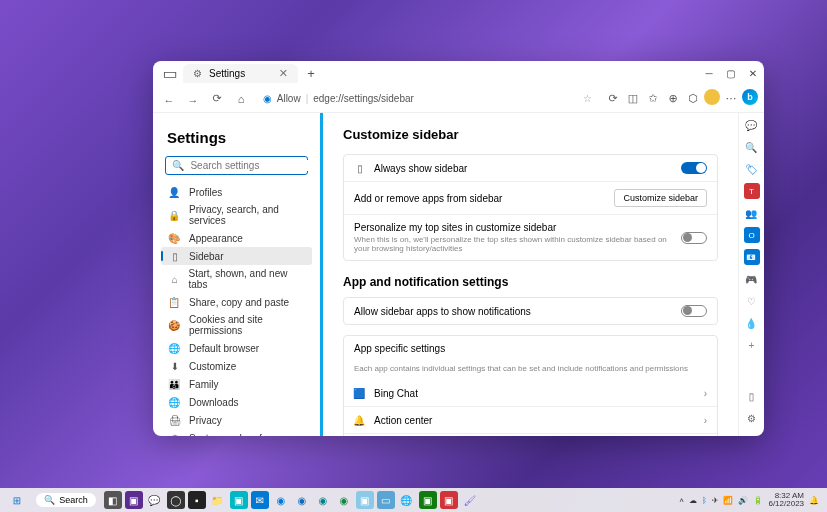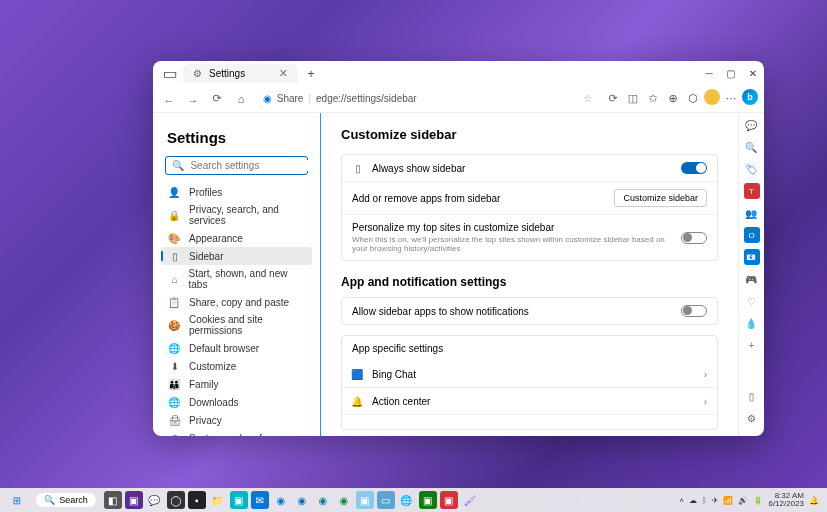--- a/index.html
+++ b/index.html
@@ -25,21 +25,21 @@
 .content-area { flex: 1; display: flex; overflow: hidden; }
 .settings-nav { width: 167px; padding: 12px 8px; overflow-y: auto; }
 .settings-title { font-size: 15px; font-weight: 600; padding: 4px 6px 10px; }
 .search-box { display: flex; align-items: center; border: 1px solid #0067c0; border-radius: 3px; padding: 3px 6px; margin: 0 4px 8px; gap: 6px; }
 .search-box input { border: none; outline: none; font-size: 10px; flex: 1; }
 .nav-item { display: flex; align-items: center; gap: 8px; padding: 3px 8px; font-size: 10px; color: #333; border-radius: 3px; cursor: pointer; }
 .nav-item.active { background: #eaeaea; position: relative; }
 .nav-item.active::before { content: ""; position: absolute; left: 0; top: 4px; bottom: 4px; width: 2px; background: #0067c0; border-radius: 2px; }
 .nav-ic { width: 12px; height: 12px; display: flex; align-items: center; justify-content: center; color: #555; font-size: 10px; }
 
-.main-pane { flex: 1; border-left: 1px solid #0ea5e9; padding: 14px 20px; overflow-y: auto; }
+.main-pane { flex: 1; border-left: 3px solid #0ea5e9; padding: 14px 20px; overflow-y: auto; }
 .main-title { font-size: 13px; font-weight: 600; margin-bottom: 12px; }
 .card { border: 1px solid #e5e5e5; border-radius: 4px; margin-bottom: 10px; background: #fff; }
 .row { display: flex; align-items: center; padding: 7px 10px; gap: 8px; font-size: 10px; border-top: 1px solid #eee; }
 .row:first-child { border-top: none; }
 .row .r-icon { width: 12px; height: 12px; display: flex; align-items: center; justify-content: center; color: #555; }
 .row-text { flex: 1; }
 .toggle { width: 26px; height: 12px; border-radius: 6px; position: relative; }
 .toggle.on { background: #0067c0; }
 .toggle.on::after { content:""; position:absolute; right:1px; top:1px; width:10px; height:10px; background:#fff; border-radius:50%; }
 .toggle.off { background: #fff; border: 1px solid #888; }
@@ -82,21 +82,21 @@
     </div>
   </div>
 
   <div class="toolbar">
     <div class="tb-btn">←</div>
     <div class="tb-btn">→</div>
     <div class="tb-btn">⟳</div>
     <div class="tb-btn">⌂</div>
     <div class="addr">
       <span style="color:#0078d4">◉</span>
-      <span>Share</span>
+      <span>Allow</span>
       <span style="color:#ccc">|</span>
       <span>edge://settings/sidebar</span>
       <span class="addr-star">☆</span>
     </div>
     <div class="rt-icons">
       <div class="tb-btn">⟳</div>
       <div class="tb-btn">◫</div>
       <div class="tb-btn">✩</div>
       <div class="tb-btn">⊕</div>
       <div class="tb-btn">⬡</div>
@@ -196,20 +196,21 @@
       <div class="card">
         <div class="row">
           <span class="row-text">Allow sidebar apps to show notifications</span>
           <div class="toggle off"></div>
         </div>
       </div>
 
       <div class="card">
         <div class="row" style="flex-direction:column;align-items:flex-start">
           <div style="font-weight:400">App specific settings</div>
+          <div class="subtext">Each app contains individual settings that can be set and include notifications and permissions</div>
         </div>
         <div id="app-list">
             <div class="row">
               <span class="r-icon" style="color:#0078d4">🟦</span>
               <span class="row-text">Bing Chat</span>
               <span class="chev">›</span>
             </div>
             <div class="row">
               <span class="r-icon" style="color:#0078d4">🔔</span>
               <span class="row-text">Action center</span>

